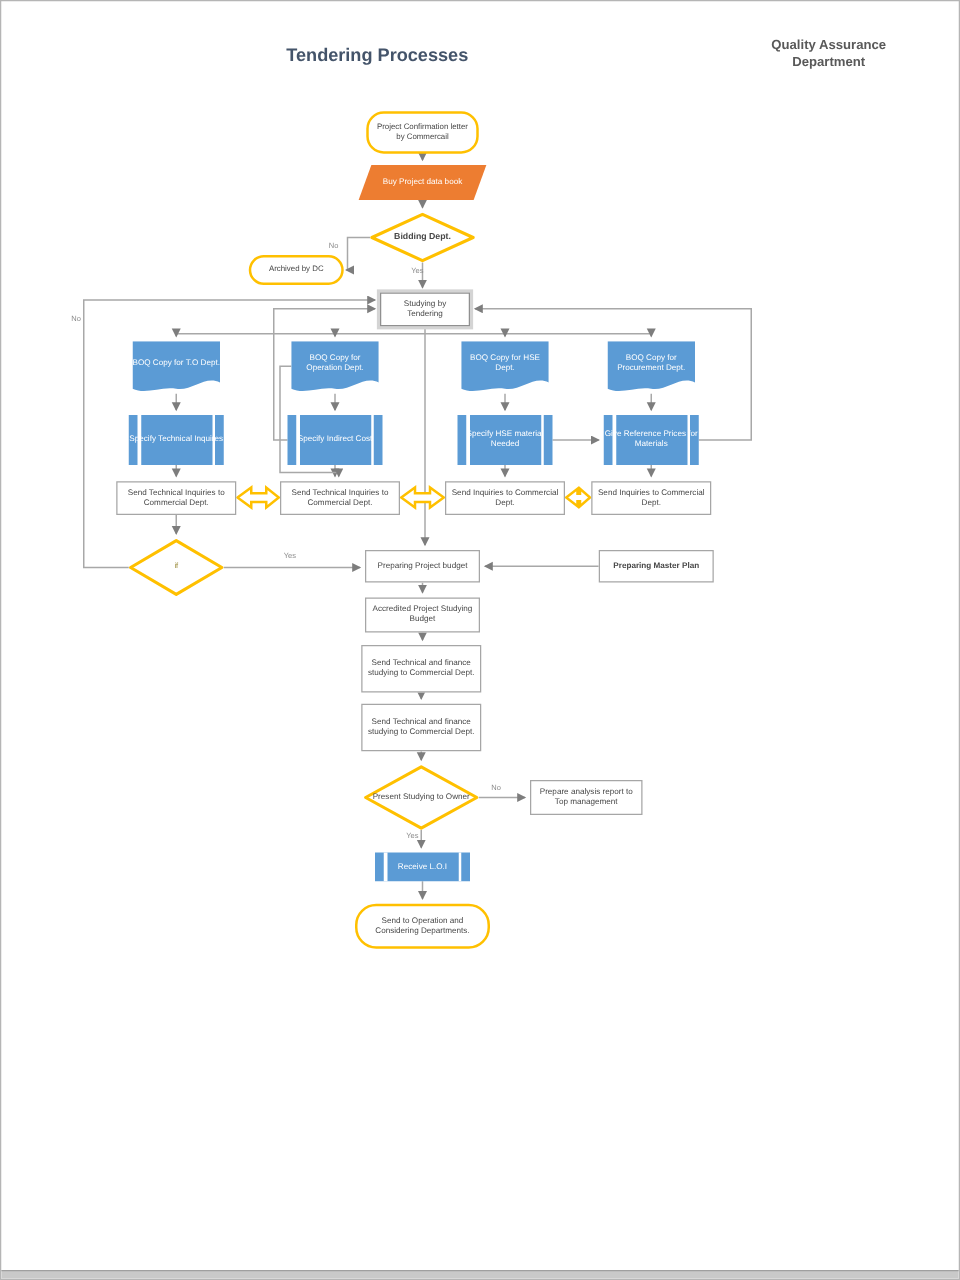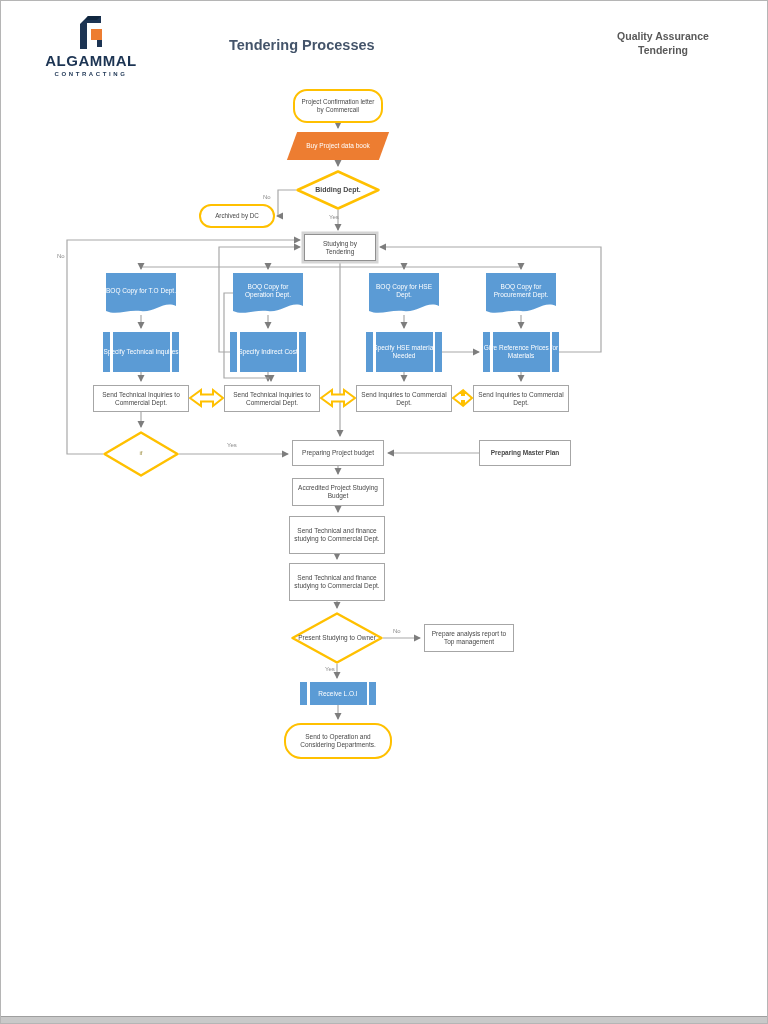--- a/index.html
+++ b/index.html
@@ -82,32 +82,22 @@
   .l-if-no{left:56px;top:252px;}
   .l-if-yes{left:226px;top:441px;}
   .l-present-no{left:392px;top:627px;}
   .l-present-yes{left:324px;top:665px;}
 </style>
 </head>
 <body>
 
 <div id="page">
 
-  <div class="logo">
-    <svg class="logo-mark" width="36" height="38" viewBox="0 0 36 38">
-      <path d="M7,11 L15,3 L28,3 L28,10 L14,10 L14,36 L7,36 Z" fill="#1c3453"></path>
-      <path d="M15,3 L28,3 L24,7 L12,7 Z" fill="#10263f"></path>
-      <rect x="18" y="16" width="11" height="11" fill="#ED7D31"></rect>
-      <rect x="24" y="27" width="5" height="7" fill="#1c3453"></rect>
-    </svg>
-    <span class="logo-name">ALGAMMAL</span>
-    <span class="logo-tag">CONTRACTING</span>
-  </div>
   <div class="page-title">Tendering Processes</div>
-  <div class="dept">Quality Assurance Tendering</div>
+  <div class="dept">Quality Assurance Department</div>
 
   <svg id="connector-layer" width="766" height="1022" viewBox="0 0 766 1022">
     <defs>
       <marker id="arw" markerWidth="8" markerHeight="8" refX="5.2" refY="3" orient="auto">
         <path d="M0,0 L6,3 L0,6 Z" fill="#7d7d7d"></path>
       </marker>
     </defs>
     <g fill="none" stroke="#a8a8a8" stroke-width="1.2">
       <path d="M337,122 L337,127" marker-end="url(#arw)"></path>
       <path d="M337,159 L337,165" marker-end="url(#arw)"></path>

